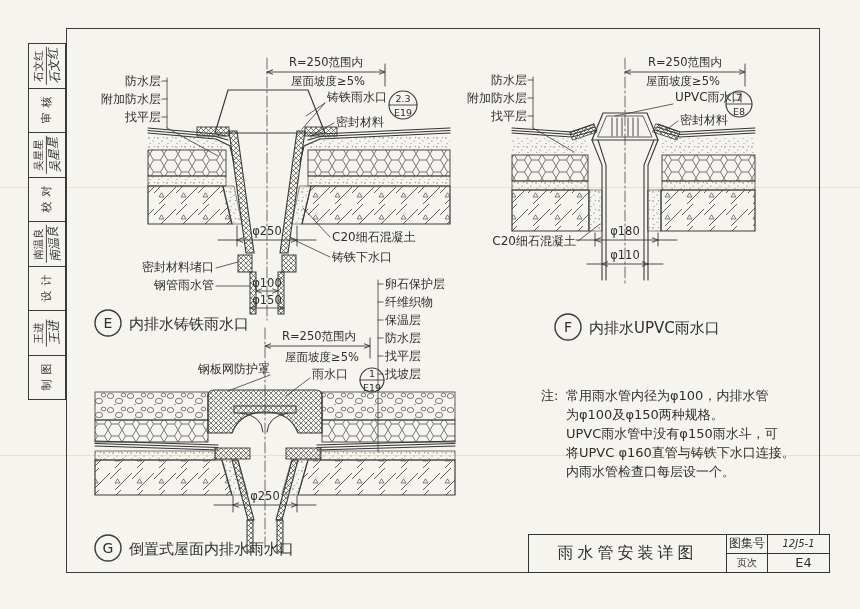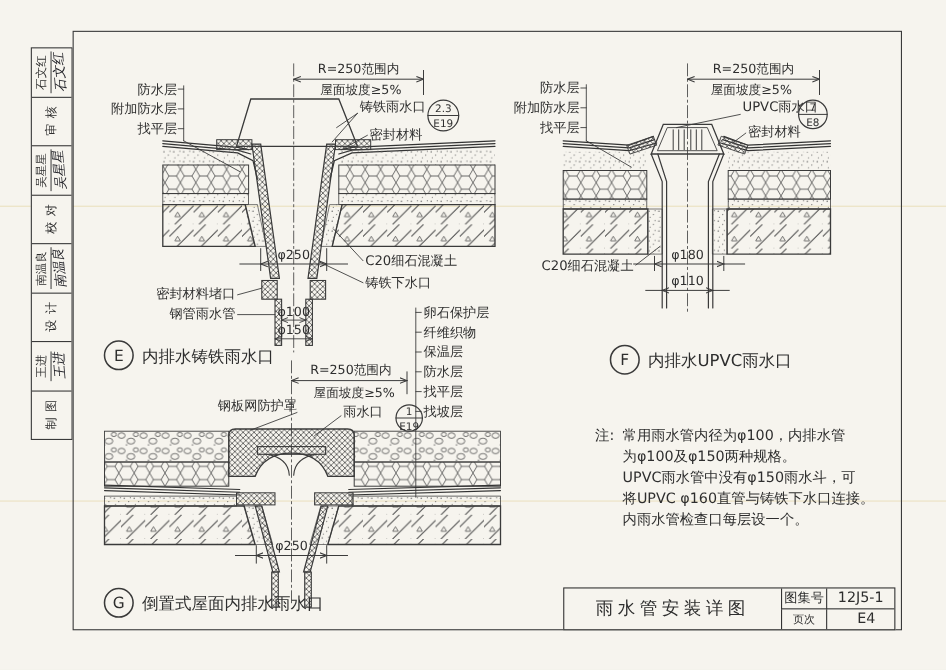--- a/index.html
+++ b/index.html
@@ -16,27 +16,27 @@
   .cell { position:relative; flex:1; border-bottom:1.4px solid #3a3a3a; }
   .cell:last-child { border-bottom:none; }
   .rot { position:absolute; left:50%; top:50%; transform:translate(-50%,-50%) rotate(-90deg);
          display:flex; flex-direction:column; align-items:center; line-height:1.12; white-space:nowrap; }
   .printed { font-size:10.5px; border-bottom:1px solid #4a4a4a; padding:0 3px 1px 3px; }
   .sig { font-size:12px; font-style:italic; font-family:"DejaVu Serif","Liberation Serif",serif;
          transform:rotate(-5deg); color:#24242a; padding-top:1px; }
   .role { font-size:11px; letter-spacing:5px; padding-left:5px; }
 
   
-  #titleblock { position:absolute; left:512px; top:534px; width:302px; height:39px;
+  #titleblock { position:absolute; left:528px; top:534px; width:302px; height:39px;
                 border:1.7px solid #333; box-sizing:border-box; background:#f6f4ee;
                 display:grid; grid-template-columns:197px 41px 1fr; grid-template-rows:1fr 1fr; }
   #titleblock .tcell { display:flex; align-items:center; justify-content:center; box-sizing:border-box; }
   .tb-title { grid-row:1 / span 2; font-size:16px; letter-spacing:4px; }
   .tb-lab1 { border-left:1.4px solid #333; border-bottom:1.4px solid #333; font-size:12px;font-family:Liberation Serif, serif; }
-  .tb-val1 { border-left:1.4px solid #333; border-bottom:1.4px solid #333; font-size:13px; }
+  .tb-val1 { border-left:1.4px solid #333; border-bottom:1.4px solid #333; font-size:10px;font-style:italic; }
   .tb-lab2 { border-left:1.4px solid #333; font-size:10px; }
   .tb-val2 { border-left:1.4px solid #333; font-size:13px;padding-left:10px; }
 
   svg text { fill:#2e2e2e; font-family:"DejaVu Sans","Liberation Sans",sans-serif; }
   .lbl { font-size:12px; }
   .dimt { font-size:11.5px; }
   .bub { font-size:9.5px; }
   .dtit { font-size:15px; }
   .dlet { font-size:14px; }
   .note { font-size:13px; }

